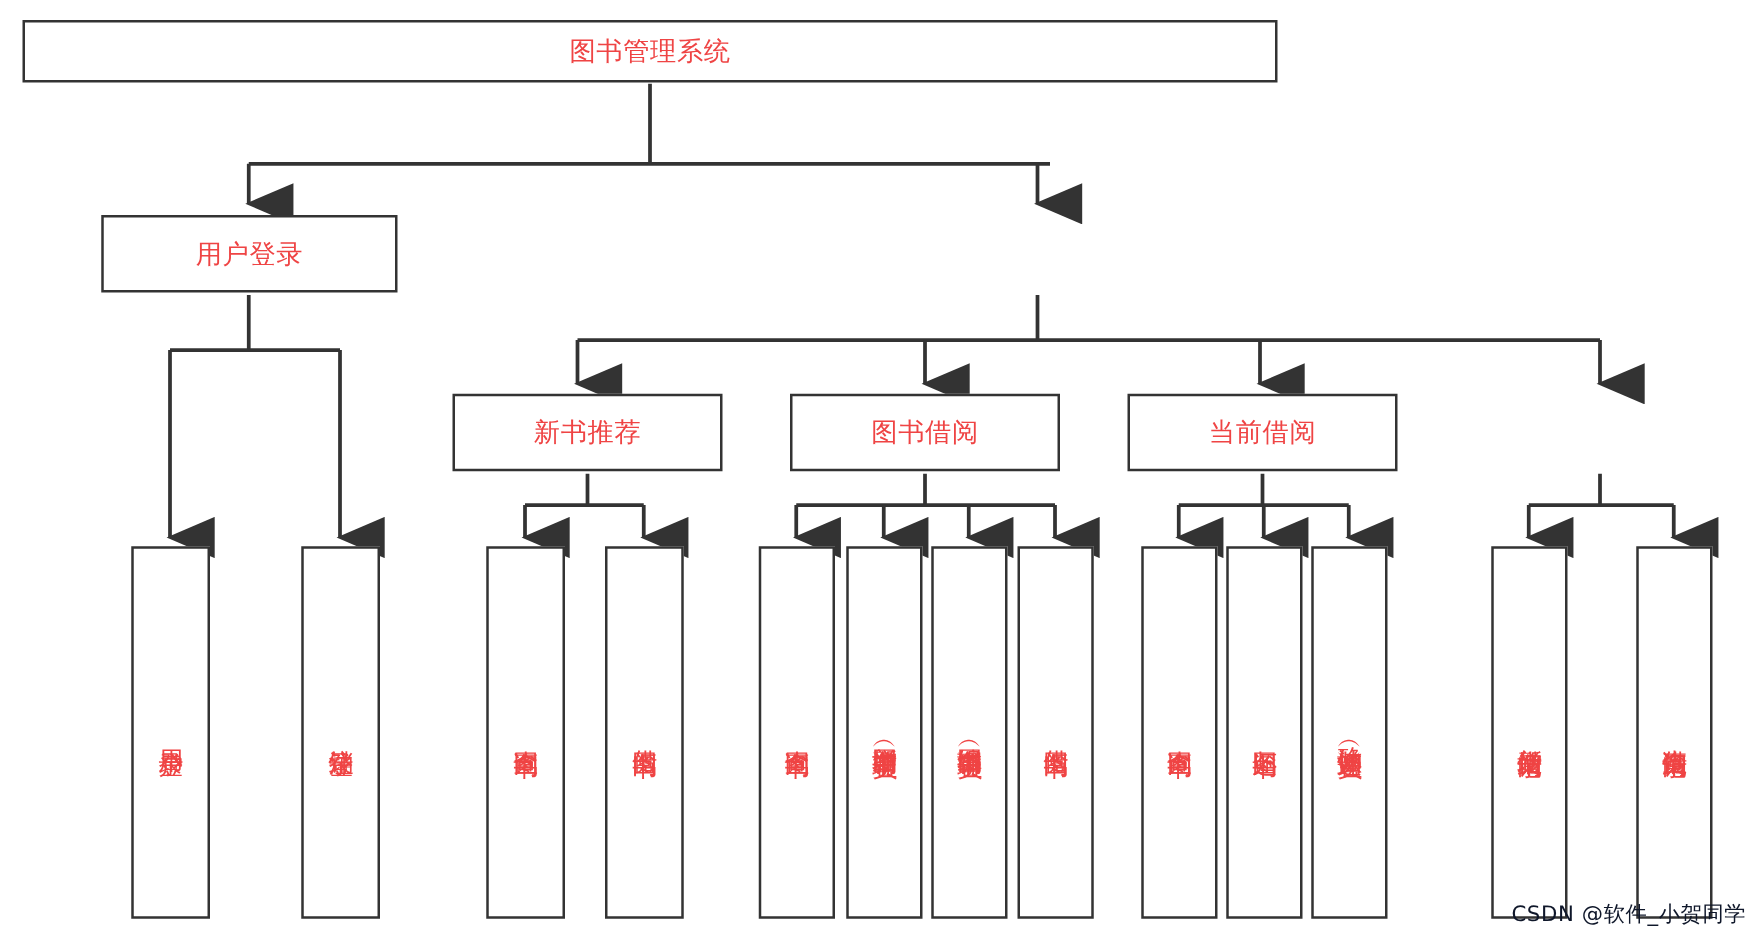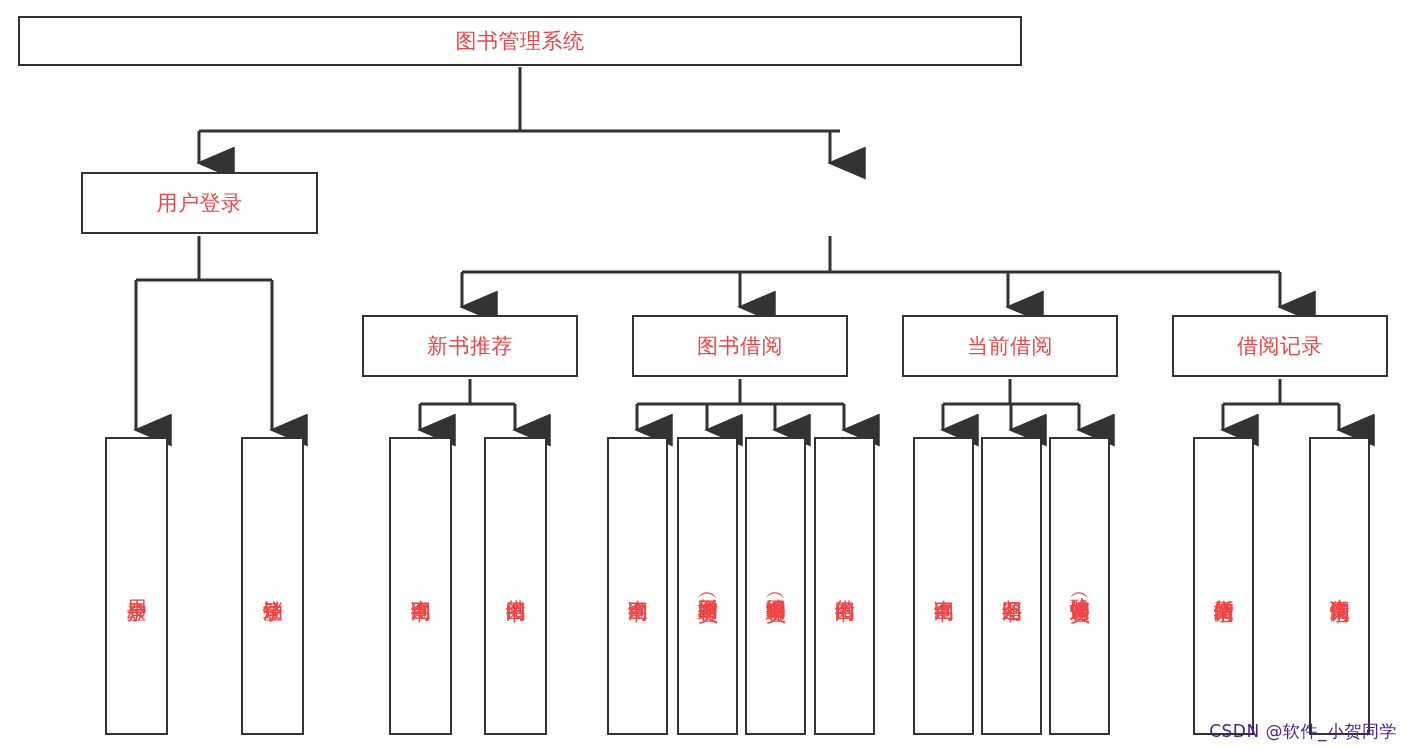--- a/index.html
+++ b/index.html
@@ -52,21 +52,21 @@
     writing-mode: vertical-rl;
     text-orientation: upright;
     display: block;
     max-height: 100%;
   }
   .watermark {
     position: absolute;
     right: 8px;
     bottom: 4px;
     font-size: 17px;
-    color: #4c1d95;
+    color: #0f172a;
     white-space: nowrap;
     letter-spacing: 0.5px;
   }
 </style>
 </head>
 <body>
 
 <div id="canvas">
 
   <svg class="wires" viewBox="0 0 1405 747" xmlns="http://www.w3.org/2000/svg">
@@ -129,23 +129,20 @@
 
   <div class="node horiz" style="left:632px; top:315px; width:216px; height:62px;">
     <span>图书借阅</span>
   </div>
   <div class="node horiz" style="left:362px; top:315px; width:216px; height:62px;">
     <span>新书推荐</span>
   </div>
   <div class="node horiz" style="left:902px; top:315px; width:216px; height:62px;">
     <span>当前借阅</span>
   </div>
-  <div class="node horiz" style="left:1172px; top:315px; width:216px; height:62px;">
-    <span>借阅记录</span>
-  </div>
 
   <div class="node vert" style="left:105px; top:437px; width:63px; height:298px;">
     <span class="vtext">用户登录</span>
   </div>
   <div class="node vert" style="left:241px; top:437px; width:63px; height:298px;">
     <span class="vtext">注销登录</span>
   </div>
 
   <div class="node vert" style="left:389px; top:437px; width:63px; height:298px;">
     <span class="vtext">查询图书</span>

